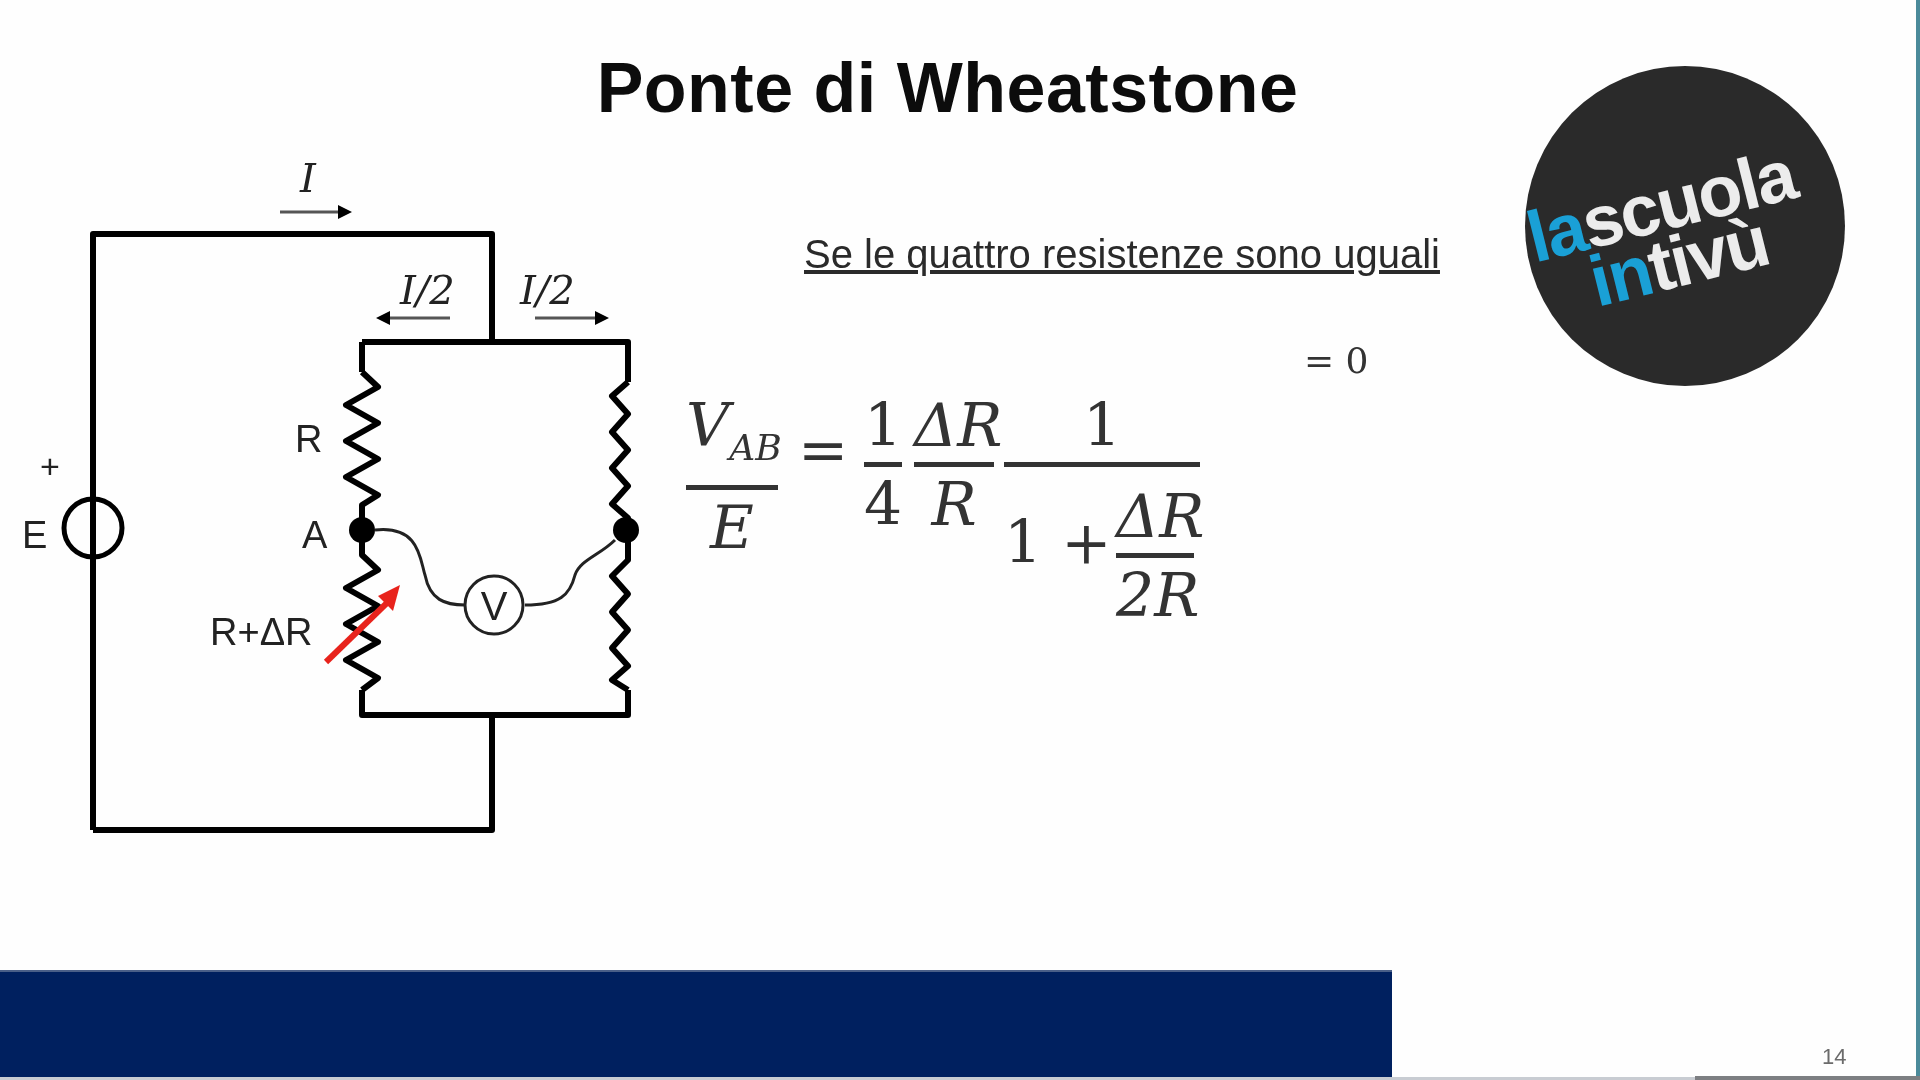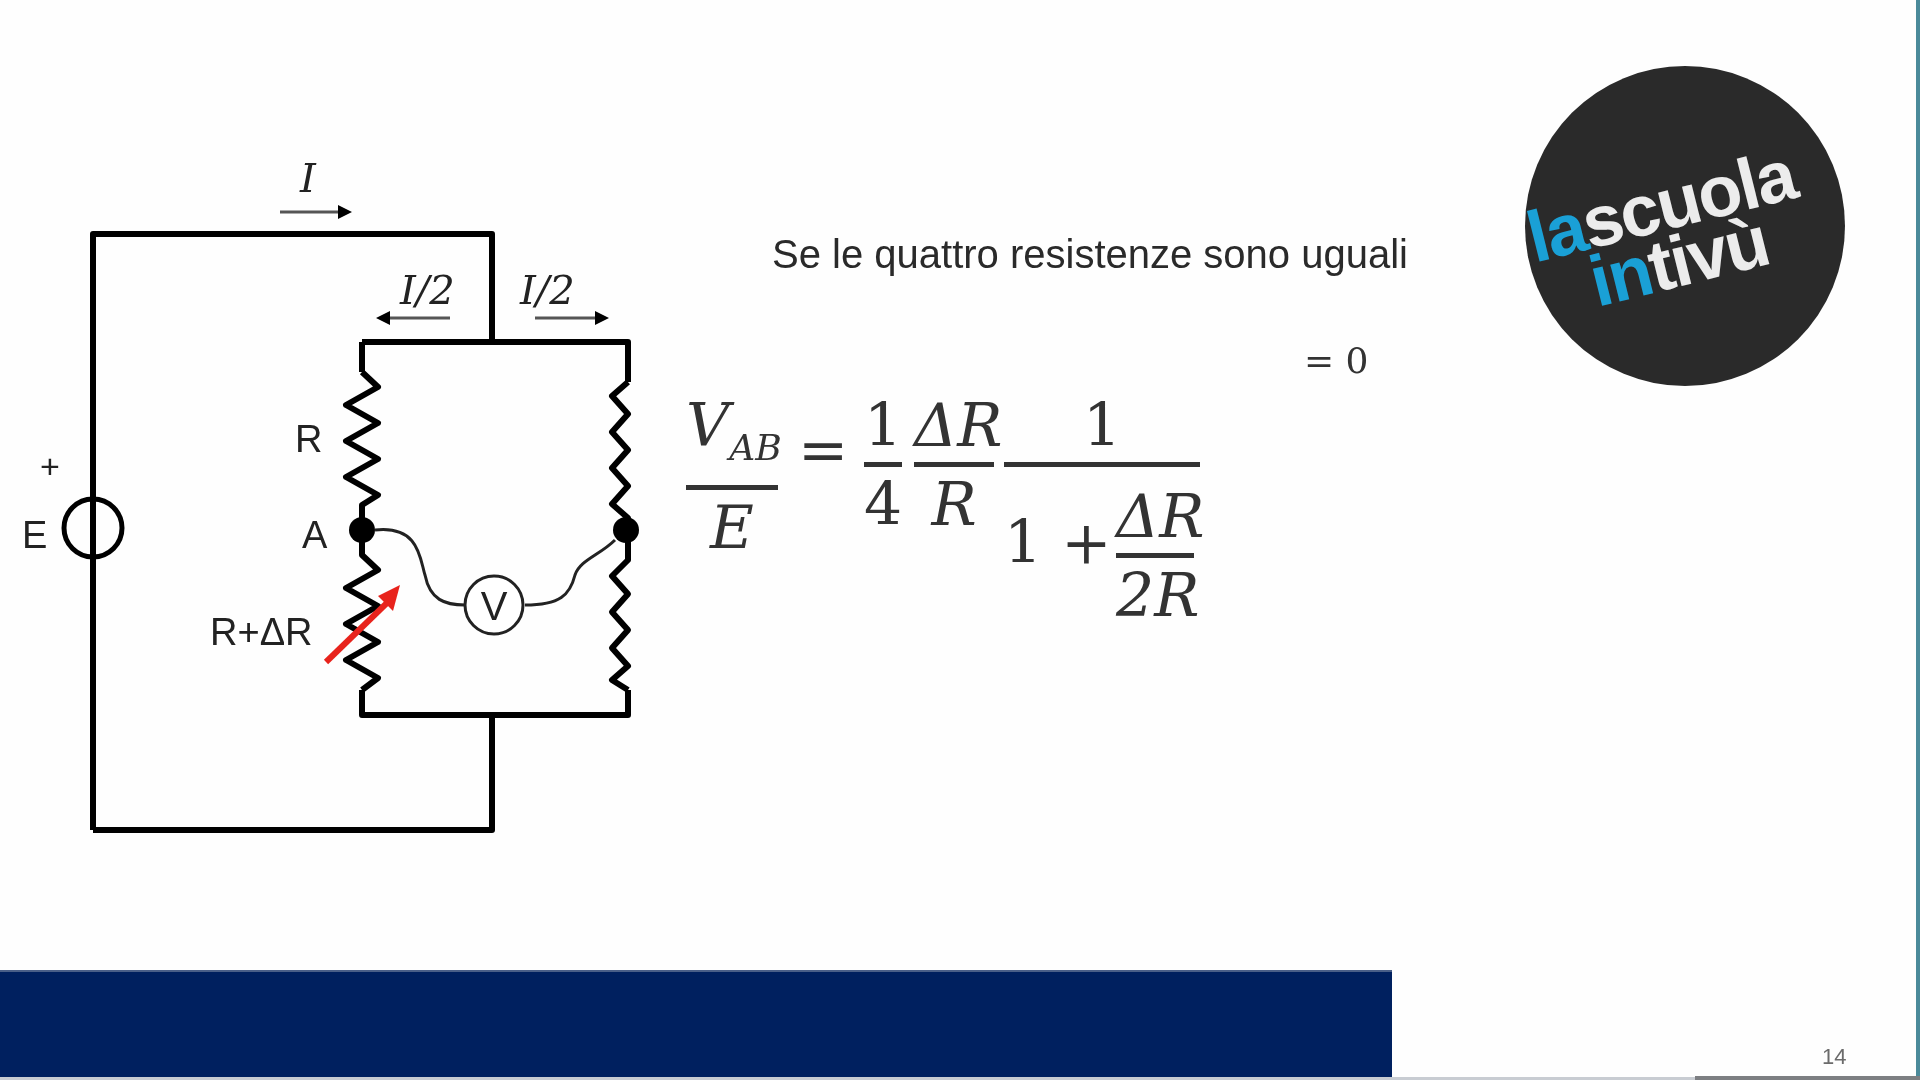--- a/index.html
+++ b/index.html
@@ -16,21 +16,21 @@
   .title {
     position: absolute; left: 0; top: 48px; width: 1895px; text-align: center;
     font-weight: bold; font-size: 70px; color: #0c0c0c; letter-spacing: 0.5px;
   }
 
   .circuit { position: absolute; left: 0; top: 140px; width: 680px; height: 720px; }
   .circuit text { font-family: "Liberation Sans", sans-serif; }
   .circuit .it { font-family: "DejaVu Serif", serif; font-style: italic; }
 
   .subtitle {
-    position: absolute; left: 772px; top: 232px; font-size: 40px; color: #2a2a2a;
+    position: absolute; left: 804px; top: 232px; font-size: 40px; color: #2a2a2a; text-decoration: underline;
   }
   .eq-zero {
     position: absolute; left: 1304px; top: 340px; font-family: "DejaVu Serif", serif; font-size: 36px; color: #333;
   }
 
   
   .formula { position: absolute; left: 686px; top: 378px; height: 230px; width: 520px;
     font-family: "DejaVu Serif", serif; font-style: italic; color: #333; }
   .frac { position: absolute; text-align: center; margin-top: 12px; }
   .frac .num, .frac .den { display: block; font-size: 60px; line-height: 70px; }
@@ -58,20 +58,21 @@
     position: absolute; left: 0; top: 970px; width: 1392px; height: 108px; background: #00205f;
     border-top: 2px solid #4a5f88;
   }
   .page-num { position: absolute; left: 1822px; top: 1044px; font-size: 22px; color: #6b6b6b; }
 </style>
 </head>
 <body>
 
 <div class="slide">
 
+  <div class="title">Ponte di Wheatstone</div>
 
   <svg class="circuit" viewBox="0 140 680 720" width="680" height="720">
     <g stroke="#000" stroke-width="6" fill="none" stroke-linejoin="round">
 
       <path d="M93 830 L93 234 L492 234 L492 342"></path>
       <path d="M93 830 L492 830 L492 715"></path>
 
       <path d="M362 342 L628 342 L628 382"></path>
       <path d="M362 342 L362 372"></path>
       <path d="M362 690 L362 715 L628 715 L628 690"></path>

